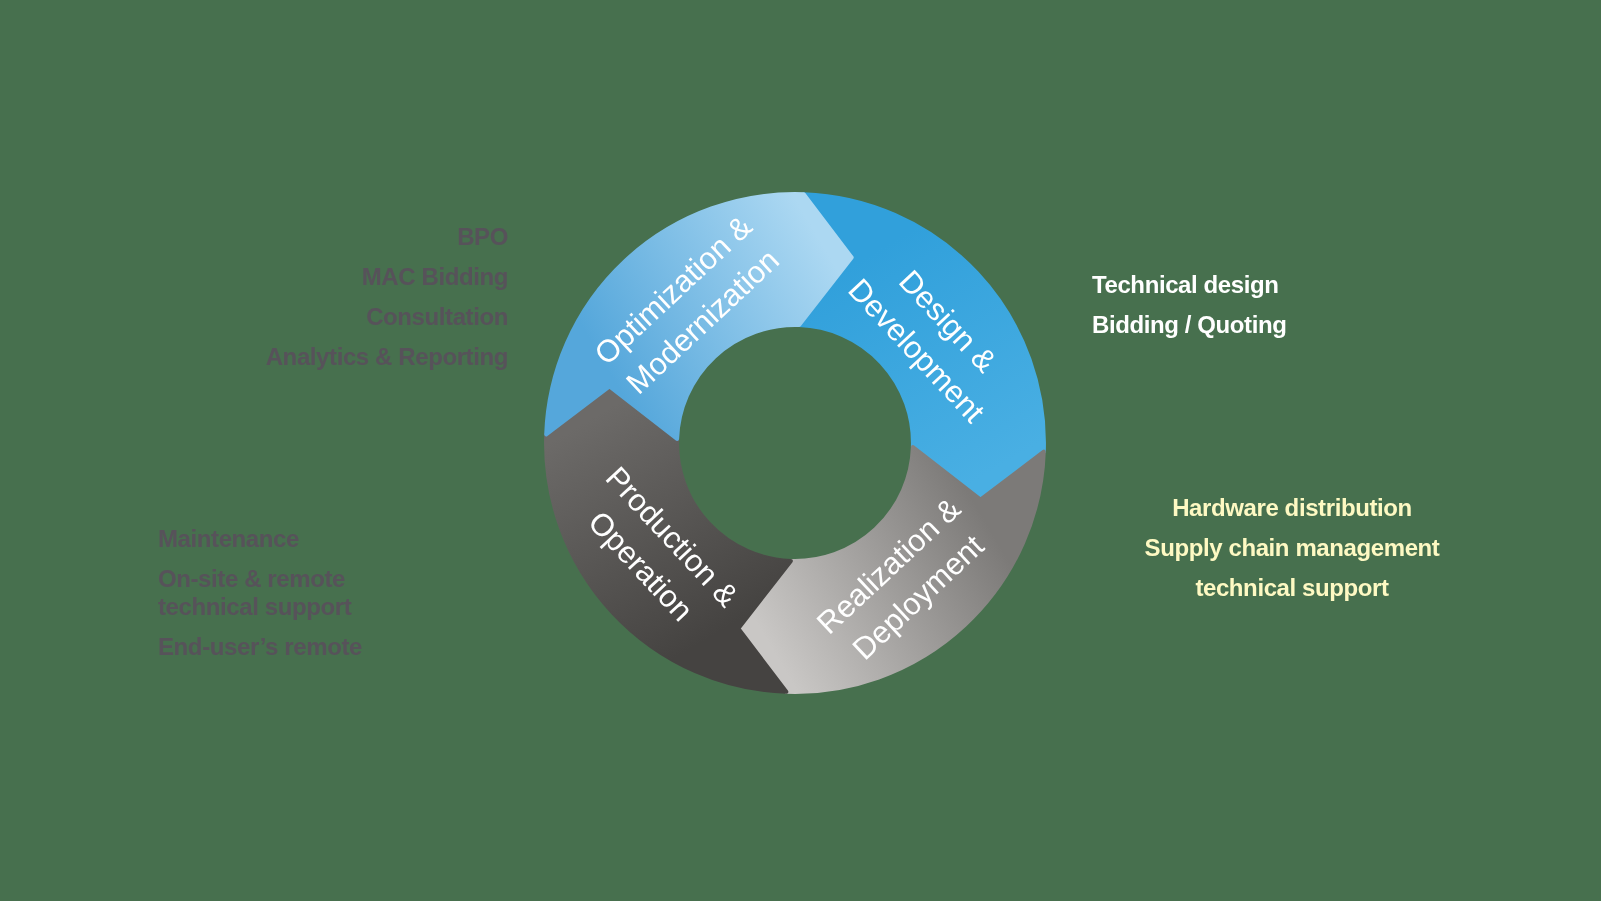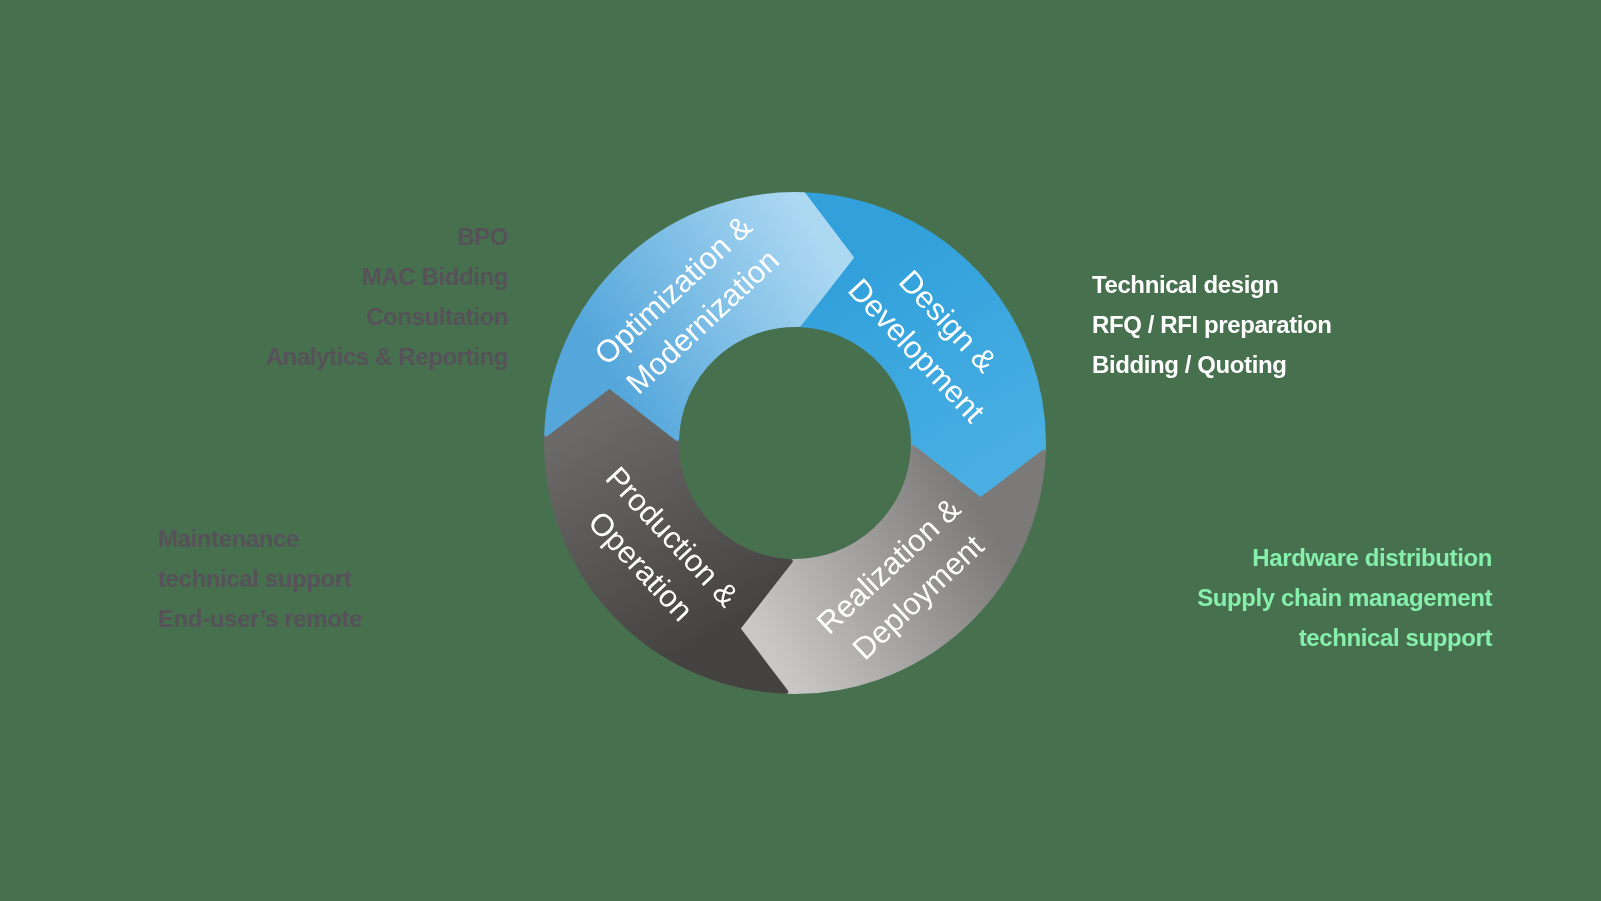--- a/index.html
+++ b/index.html
@@ -69,42 +69,40 @@
       <text class="ring-label" text-anchor="middle" transform="translate(657.1 550.7) rotate(47.0)" fill="#FFFFFF"><tspan x="0" dy="-10">Production &amp;</tspan><tspan x="0" dy="43">Operation</tspan></text>
       <path d="M 546.2 434.3 A 249 249 0 0 1 803.7 194.2 L 851.7 257.5 L 799.1 325.1 A 118 118 0 0 0 677.1 438.9 L 609.5 386.3 Z" fill="url(#grad-optimization-modernization)" stroke="url(#grad-optimization-modernization)" stroke-width="4" stroke-linejoin="round"></path>
       <text class="ring-label" text-anchor="middle" transform="translate(687.3 305.1) rotate(317.0)" fill="#FFFFFF"><tspan x="0" dy="-10">Optimization &amp;</tspan><tspan x="0" dy="43">Modernization</tspan></text>
     </svg>
 
 <div class="svc-list" style="left: 1092px; top: 223px; width: 400px; text-align: left; color: #ffffff; margin-top: 48px;">
       <div class="svc-item">
         <div>Technical design</div>
       </div>
       <div class="svc-item">
-        <div>RFQ / RFI preparation</div>
-      </div>
-      <div class="svc-item">
         <div>Bidding / Quoting</div>
       </div>
     </div>
-    <div class="svc-list" style="left: 1092px; top: 544px; width: 400px; text-align: right; color: #86efac;">
+    <div class="svc-list" style="left: 1092px; top: 494px; width: 400px; text-align: center; color: #fef9c3;">
       <div class="svc-item">
         <div>Hardware distribution</div>
       </div>
       <div class="svc-item">
         <div>Supply chain management</div>
       </div>
       <div class="svc-item">
         <div>technical support</div>
       </div>
     </div>
     <div class="svc-list" style="left: 158px; top: 525px; width: 350px; text-align: left; color: rgb(87, 82, 90);">
       <div class="svc-item">
         <div>Maintenance</div>
       </div>
       <div class="svc-item">
+        <div>On-site &amp; remote</div>
         <div>technical support</div>
       </div>
       <div class="svc-item">
         <div>End-user’s remote</div>
       </div>
     </div>
     <div class="svc-list" style="left: 158px; top: 223px; width: 350px; text-align: right; color: rgb(87, 82, 90);">
       <div class="svc-item">
         <div>BPO</div>
       </div>

